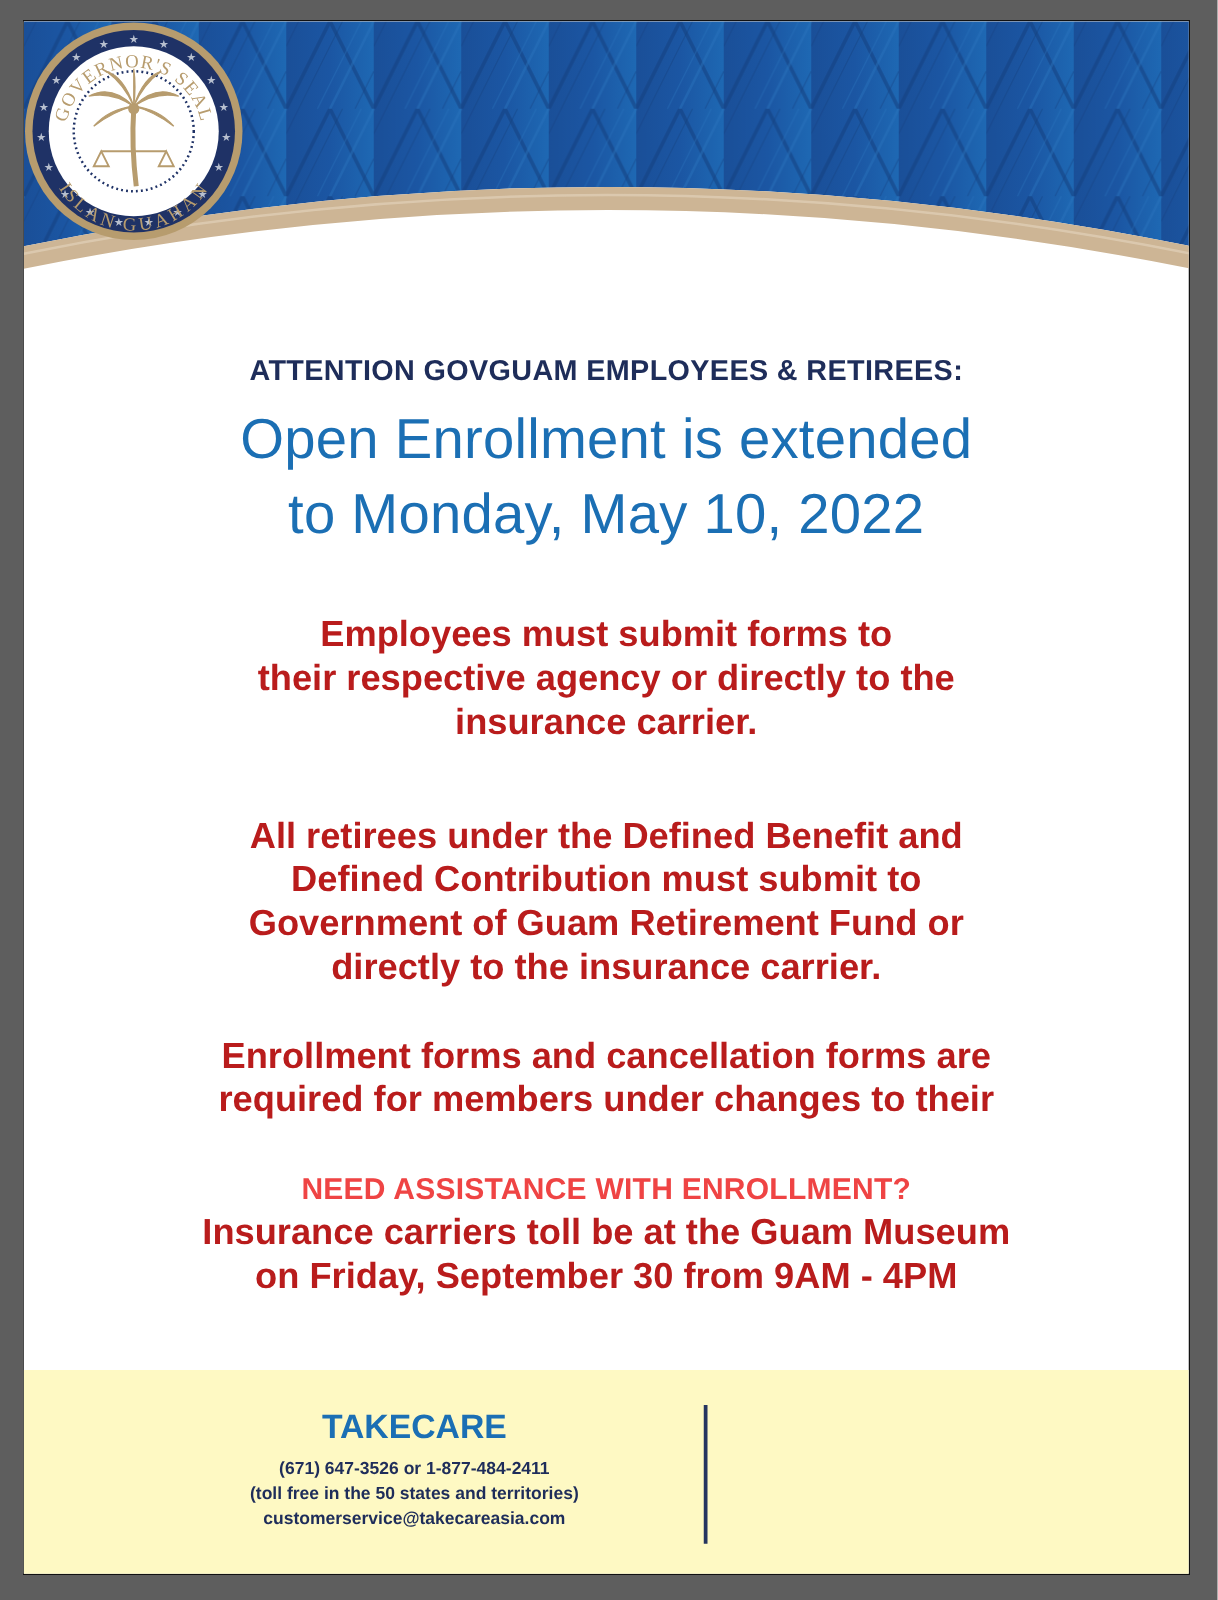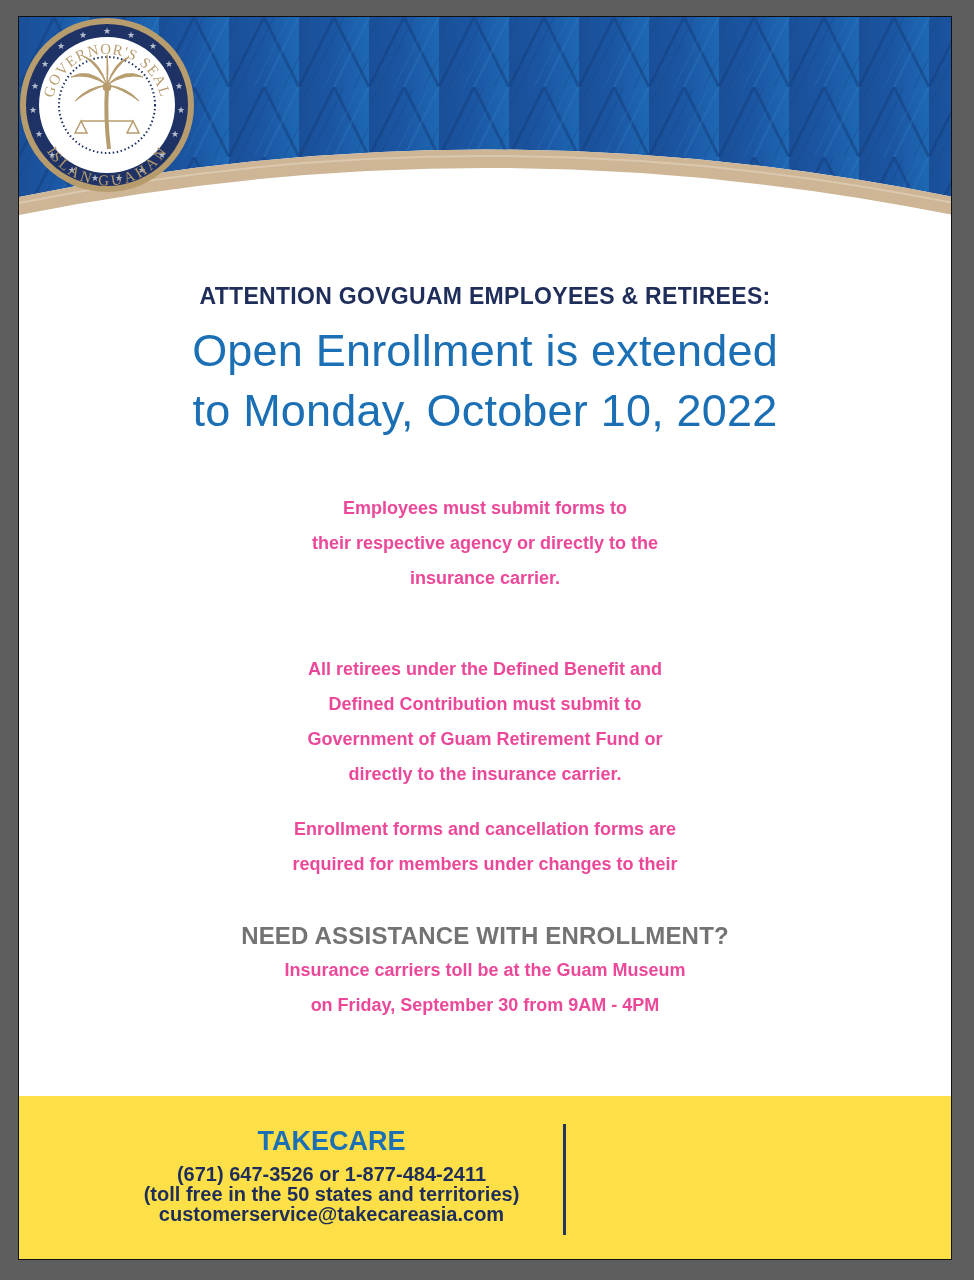--- a/index.html
+++ b/index.html
@@ -23,34 +23,34 @@
   }
   .attention {
     color:#1e2d5a; font-weight:bold; font-size:23px; letter-spacing:0.3px;
     margin:0; line-height:30px;
   }
   .title {
     color:#1b6fb4; font-weight:normal; font-size:45px; line-height:60px; margin:10px 0 0 0;
     letter-spacing:0.2px;
   }
   .para {
-    color:#ec4899; font-weight:bold; font-size:18px; line-height:35px; margin:0;
+    color:#b91c1c; font-weight:bold; font-size:29px; line-height:35px; margin:0;
   }
   .p1 { margin-top:50px; }
   .p2 { margin-top:56px; }
-  .p3 { margin-top:20px; }
-  .assist-head { color:#737373; font-weight:bold; font-size:24px; line-height:35px; margin-top:36px; letter-spacing:0.2px; }
+  .p3 { margin-top:36px; }
+  .assist-head { color:#ef4444; font-weight:bold; font-size:24px; line-height:35px; margin-top:36px; letter-spacing:0.2px; }
   .footer {
-    position:absolute; left:0; top:1079px; width:100%; height:165px; background:#fde047;
+    position:absolute; left:0; top:1079px; width:100%; height:165px; background:#fef9c3;
   }
   .footer .col { position:absolute; text-align:center; color:#1e2d5a; font-weight:bold; }
   .col-left { left:60px; width:505px; top:28px; }
   .col-right { left:555px; width:320px; top:40px; }
   .brand { color:#1b6fb4; font-size:27px; font-weight:bold; line-height:34px; margin-bottom:6px; }
-  .line { font-size:20px; line-height:20px;text-align:center; }
+  .line { font-size:14px; line-height:20px;text-align:center; }
   .divider {
     position:absolute; left:544px; top:28px; width:3px; height:111px; background:#25355f;
   }
 </style>
 </head>
 <body>
 
 <div class="page">
 
   <div class="header">
@@ -127,21 +127,21 @@
         <path d="M62 104 L56 116 H68 Z"></path>
         <path d="M114 104 L108 116 H120 Z"></path>
       </g>
     </svg>
   </div>
 
   <div class="content">
     <p class="attention">ATTENTION GOVGUAM EMPLOYEES &amp; RETIREES:</p>
     <div class="title">
       <div>Open Enrollment is extended</div>
-      <div>to Monday, October 10, 2022</div>
+      <div>to Monday, May 10, 2022</div>
     </div>
 
     <div class="para p1">
       <div>Employees must submit forms to</div>
       <div>their respective agency or directly to the</div>
       <div>insurance carrier.</div>
     </div>
 
     <div class="para p2">
       <div>All retirees under the Defined Benefit and</div>

